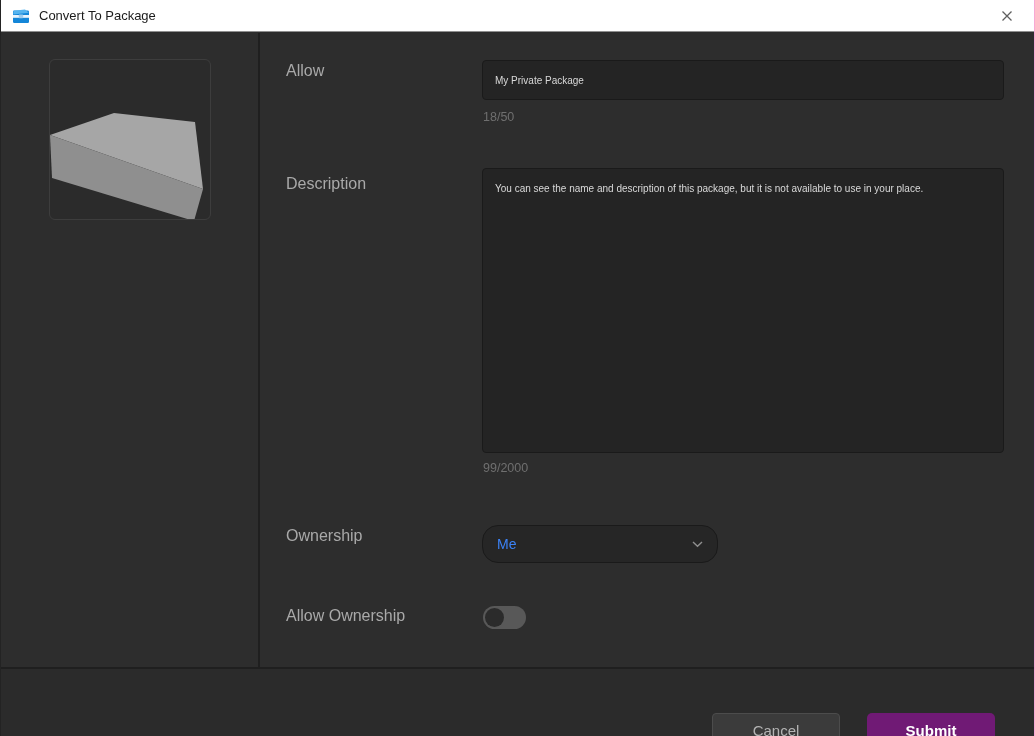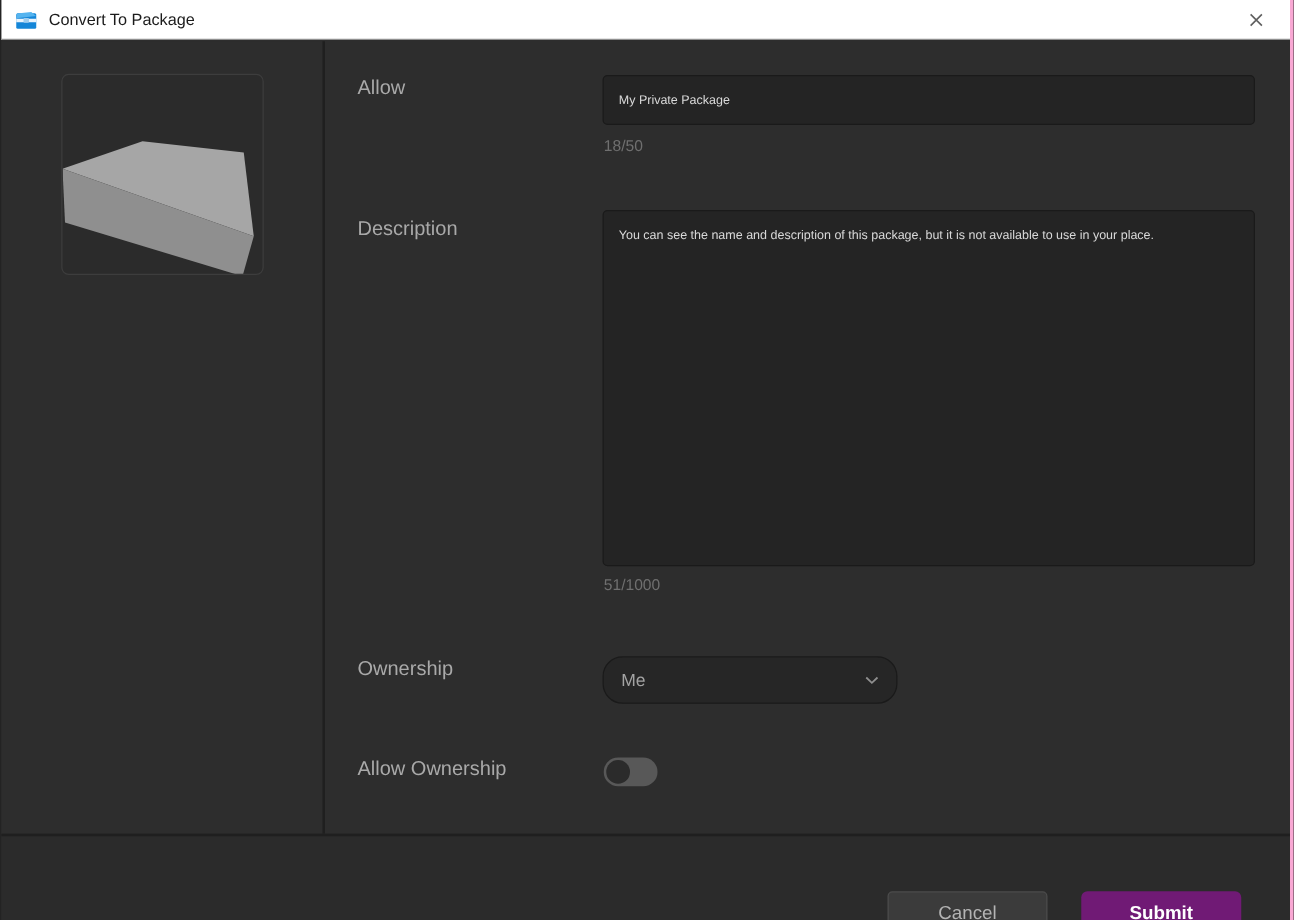--- a/index.html
+++ b/index.html
@@ -5,21 +5,21 @@
   html, body { margin: 0; padding: 0; background: #1a1a1a; }
   * { box-sizing: border-box; }
   .window {
     position: relative;
     width: 1035px;
     height: 736px;
     background: #2d2d2d;
     font-family: "Liberation Sans", sans-serif;
     overflow: hidden;
     border-left: 1px solid #232323;
-    border-right: 3px solid #f9a8d4;
+    border-right: 1px solid #f9a8d4;
   }
   
   .titlebar {
     position: absolute; top: 0; left: 0; right: 0; height: 32px;
     background: #ffffff;
     border-bottom: 1px solid #8f8f8f;
     display: flex; align-items: center;
     padding: 0 10px;
   }
   .app-icon { width: 18px; height: 18px; margin-left: 1px; }
@@ -81,21 +81,21 @@
     line-height: 20px;
   }
   .dropdown {
     position: absolute; left: 220px; top: 492px;
     width: 236px; height: 38px;
     background: #262626;
     border: 1px solid #1a1a1a;
     border-radius: 16px;
     display: flex; align-items: center;
     padding: 0 14px;
-    color: #a3a3a3;
+    color: #3b82f6;
     font-size: 14px;
     cursor: pointer;
   }
   .dropdown .chev { margin-left: auto; display: flex; }
   .toggle {
     position: absolute; left: 221px; top: 573px;
     width: 43px; height: 23px;
     background: #585858;
     border-radius: 12px;
     cursor: pointer;
@@ -169,21 +169,21 @@
     </div>
 
     <div class="form-panel">
 
       <div class="field-label" style="top:29px">Allow</div>
       <input class="text-field" style="top: 27px;" type="text" value="My Private Package">
       <div class="counter" style="top:77px">18/50</div>
 
       <div class="field-label" style="top:142px">Description</div>
       <textarea class="text-field" style="top: 135px;">You can see the name and description of this package, but it is not available to use in your place.</textarea>
-      <div class="counter" style="top:428px">51/1000</div>
+      <div class="counter" style="top:428px">99/2000</div>
 
       <div class="field-label" style="top:494px">Ownership</div>
       <div class="dropdown">
         <span>Me</span>
         <span class="chev">
           <svg width="11" height="7" viewBox="0 0 11 7">
             <path d="M1 1 L5.5 5.3 L10 1" fill="none" stroke="#8f8f8f" stroke-width="1.4"></path>
           </svg>
         </span>
       </div>

